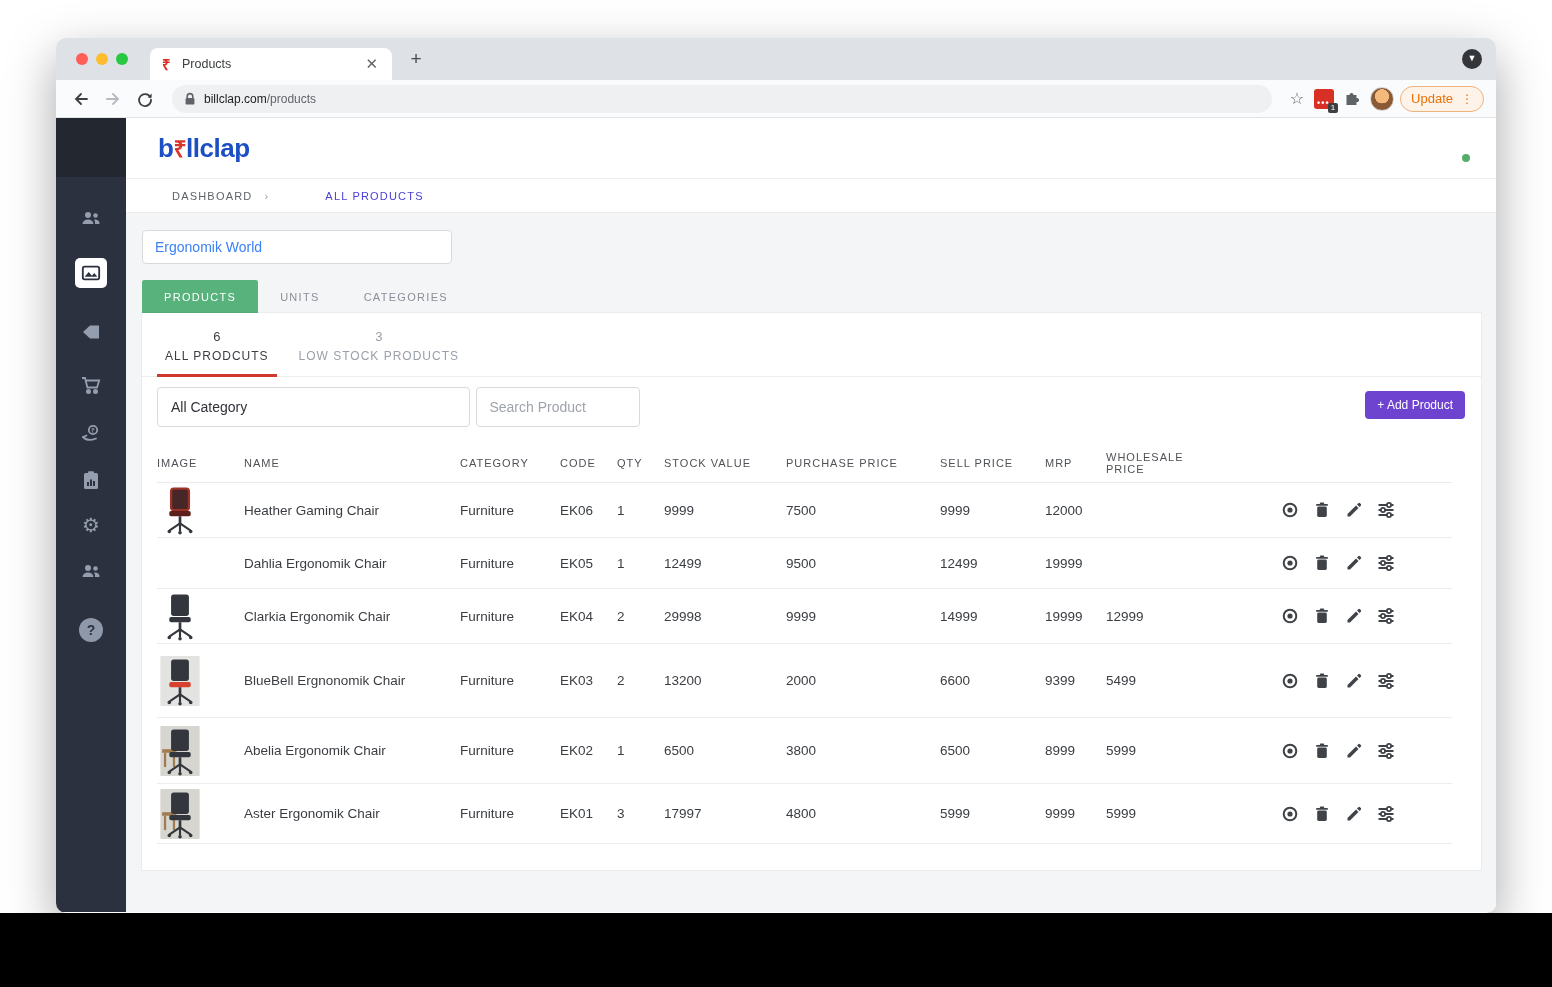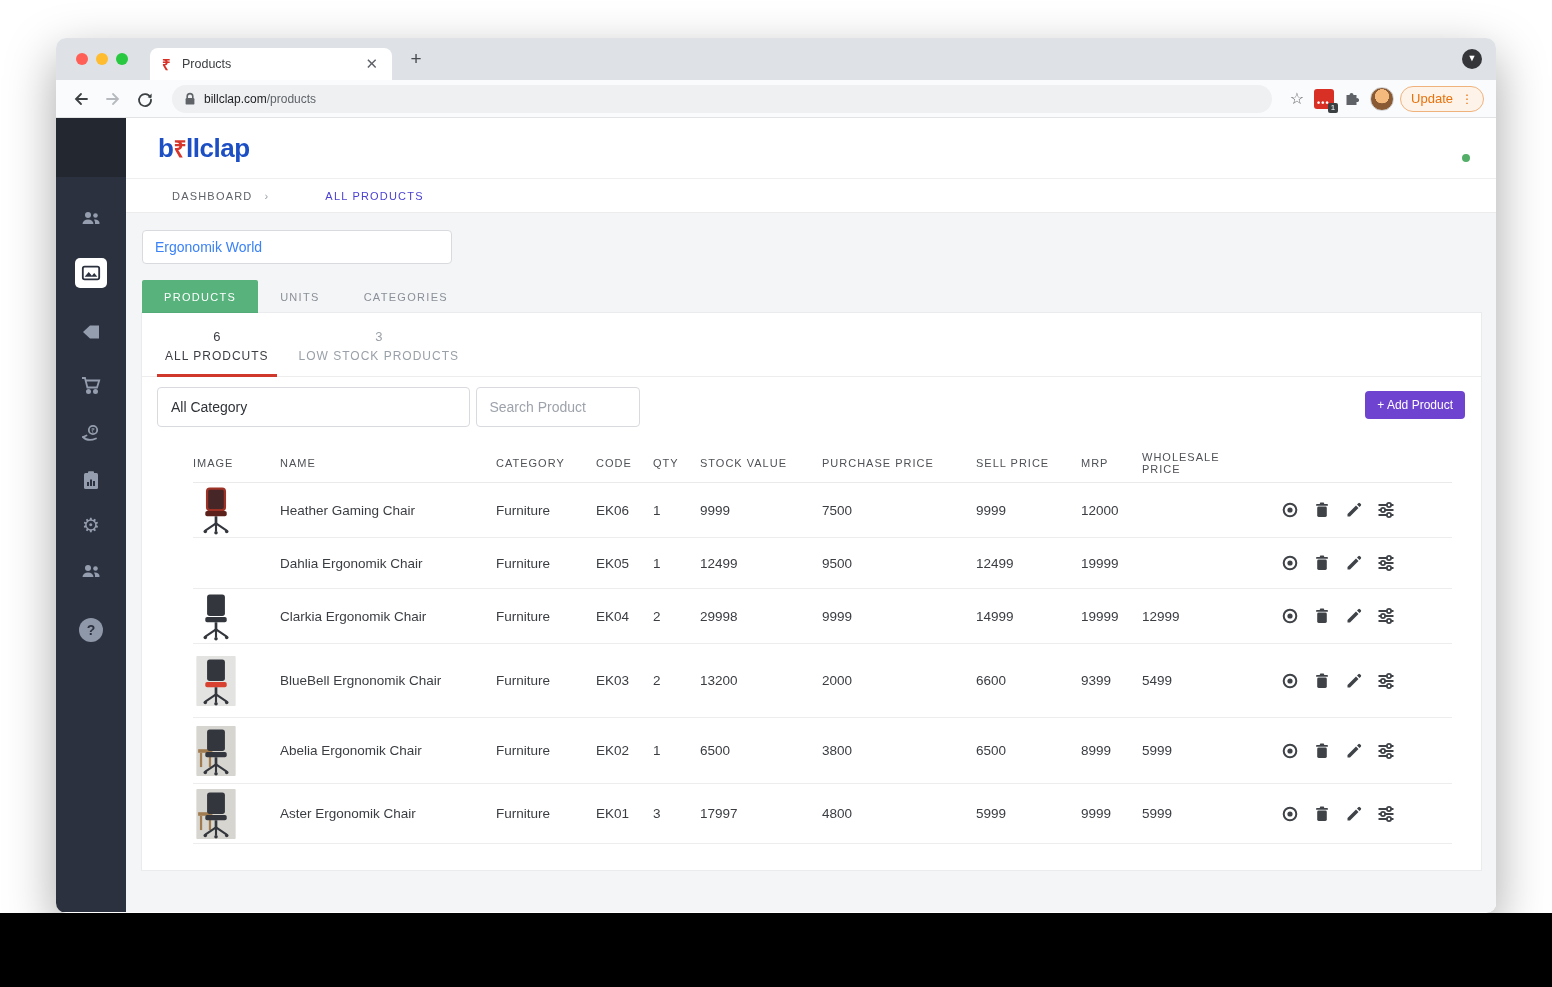--- a/index.html
+++ b/index.html
@@ -100,21 +100,21 @@
     padding:0 12px; font-size:14px; color:#2f3237; background:#fff; vertical-align:top;
     font-family:"Liberation Sans", sans-serif; }
   .search-input::placeholder { color:#9ea3ab; }
   .add-btn { position:absolute; right:16px; top:14px; height:28px; background:#6e43d0; color:#fff;
     border:none; border-radius:4px; font-size:12px; padding:0 12px; cursor:pointer;
     font-family:"Liberation Sans", sans-serif; }
 
   .tablewrap { margin:10px 29px 0 15px; }
   .thead-row, .trow { display:grid;
     grid-template-columns:87px 216px 100px 57px 47px 122px 154px 105px 61px 115px 1fr 175px;
-    align-items:center;margin-left:36px; }
+    align-items:center; }
   .thead-row { height:40px; border-bottom:1px solid #eaeaea; }
   .hcell { font-size:11px; letter-spacing:1px; color:#4e5156; }
   .trow { min-height:55px; border-bottom:1px solid #ededed; }
   .trow:has(.thumb--none) { min-height:50px; }
   .trow:has(.thumb--photo-red-chair) { min-height:74px; }
   .trow:has(.thumb--photo-desk) { min-height:66px; }
   .trow:has(.thumb--photo-desk2) { min-height:60px; }
   .tcell { font-size:13.5px; color:#3a3d42; }
   .c-act { display:flex; gap:14px; justify-content:flex-end; padding-right:57px; }
   .act { width:18px; height:18px; color:#3f4348; cursor:pointer; }

